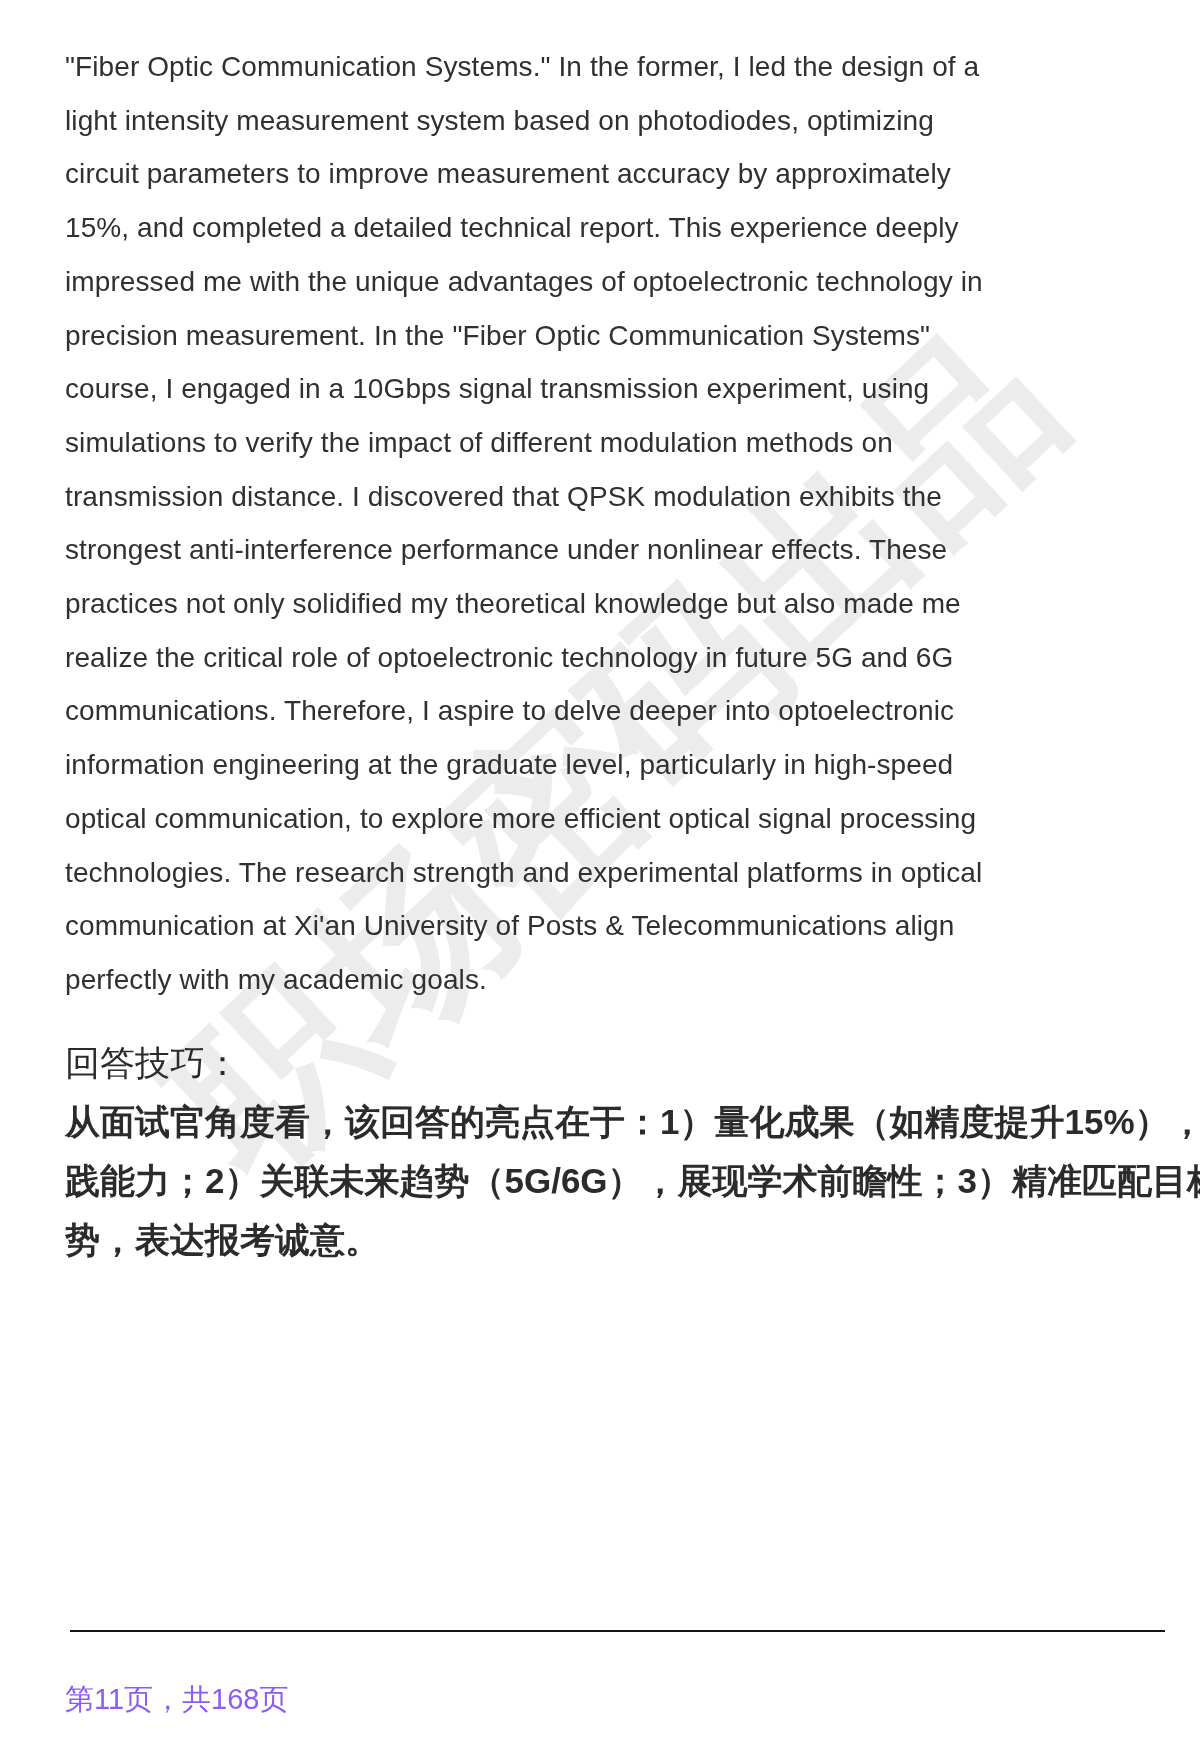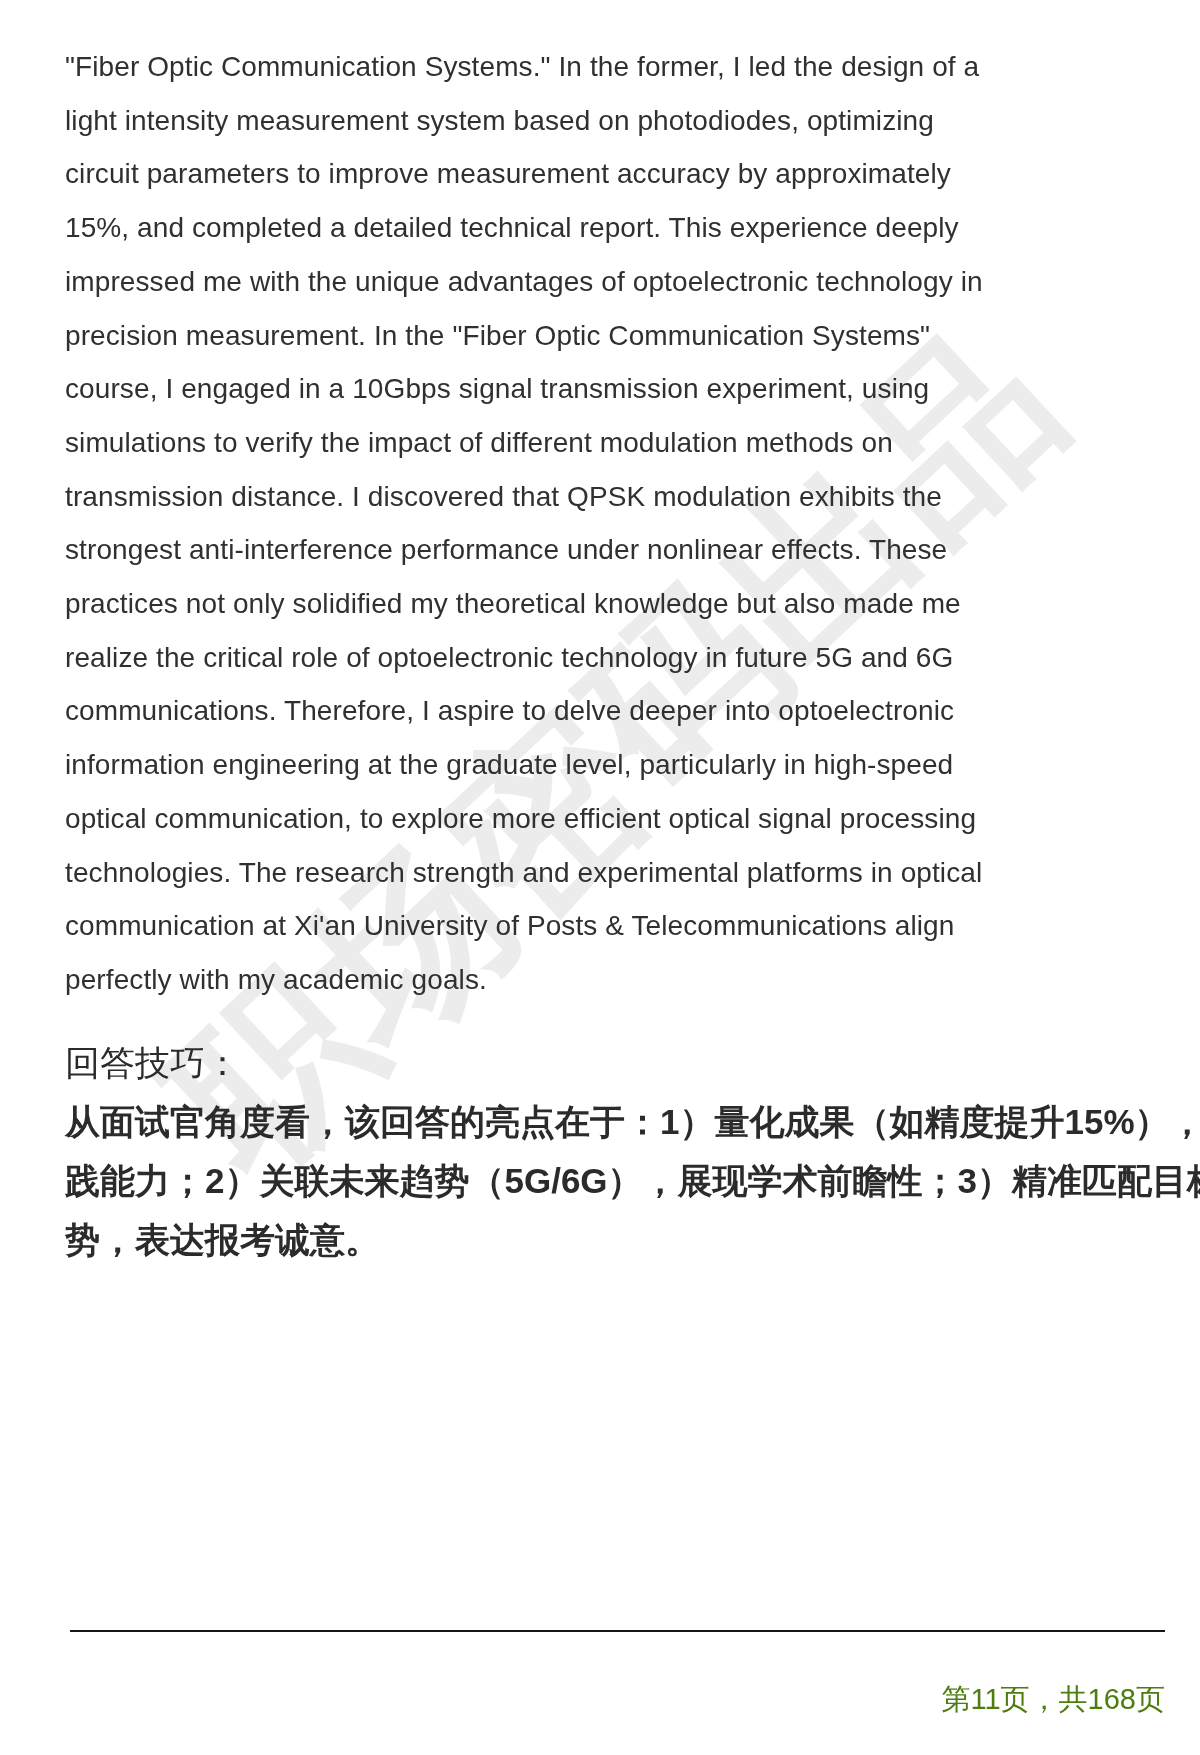--- a/index.html
+++ b/index.html
@@ -61,24 +61,24 @@
     top: 1630px;
     height: 0;
     border-top: 2px solid #151515;
     z-index: 1;
   }
   .footer-text {
     position: absolute;
     left: 65px;
     right: 35px;
     top: 1680px;
-    text-align: right;
+    text-align: left;
     font-size: 29px;
     line-height: 38px;
-    color: #4d7c0f;
+    color: #8b5cf6;
     z-index: 1;
   }
 </style>
 </head>
 <body>
 
 <div class="page">
 
   <div class="watermark">职场密码出品</div>
 

